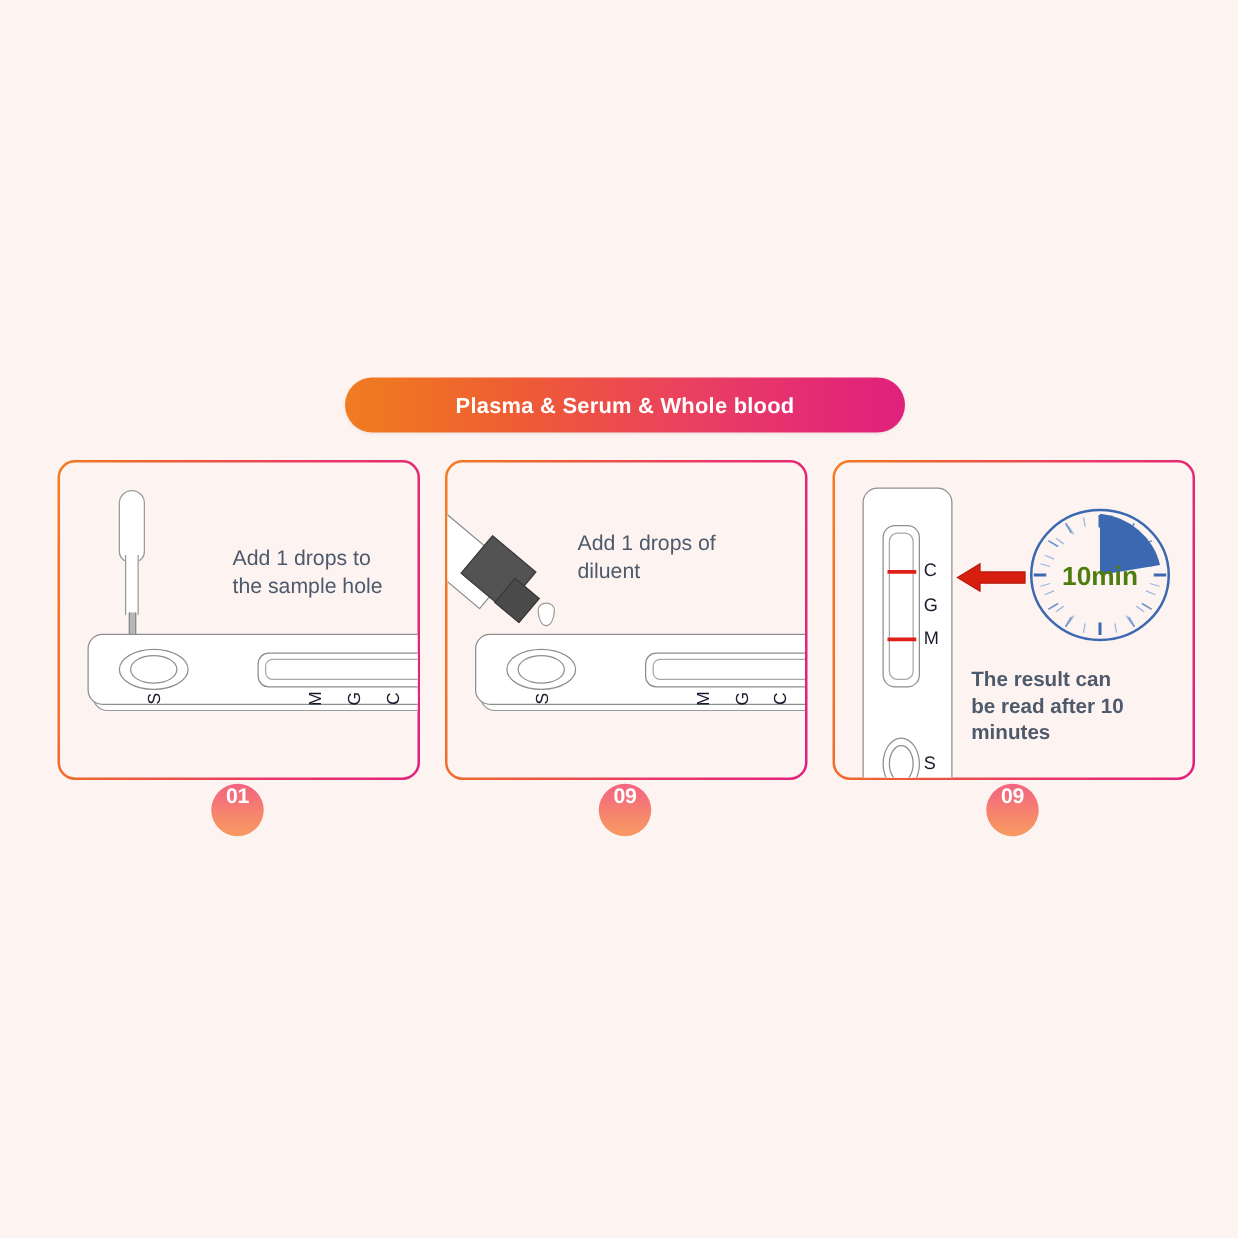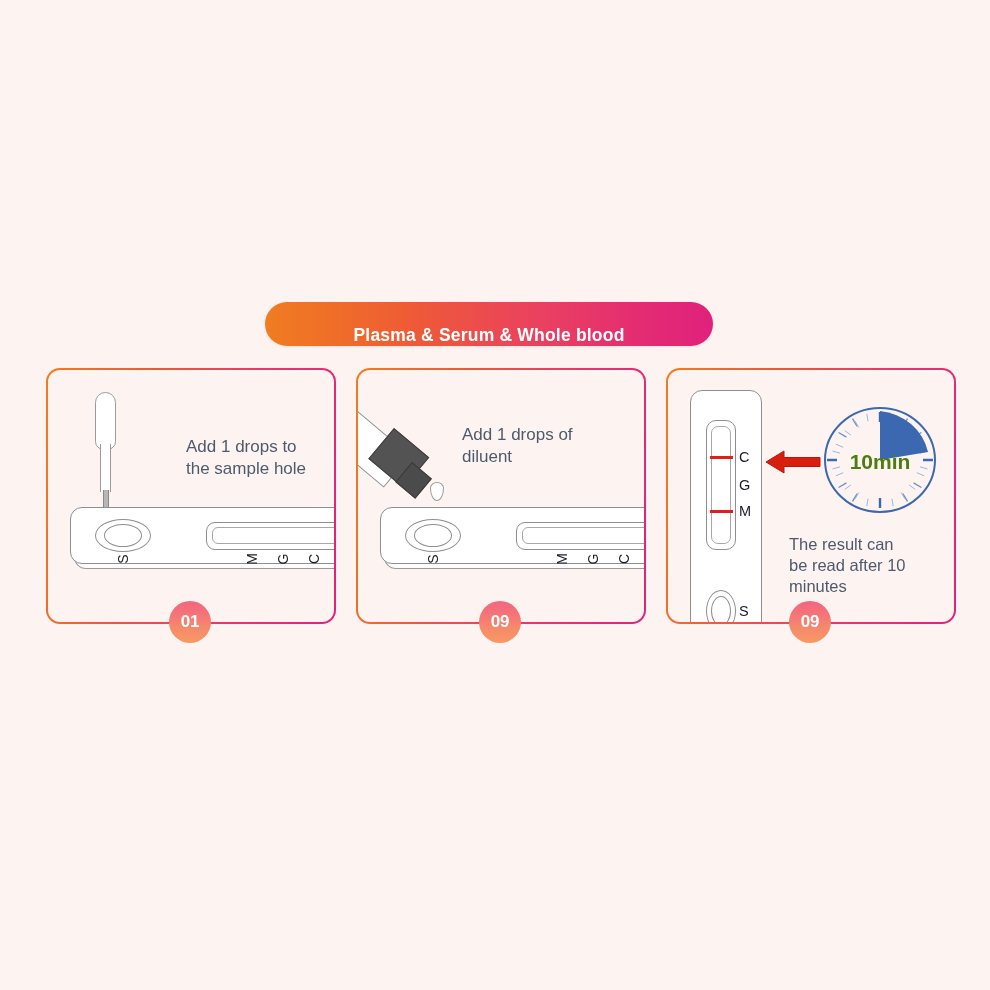--- a/index.html
+++ b/index.html
@@ -15,28 +15,28 @@
   #stage {
     position: relative;
     width: 990px;
     height: 990px;
     background: #fdf4f2;
   }
 
   
   .banner {
     position: absolute;
-    left: 265px;
+    left: 276px;
     top: 302px;
     width: 448px;
     height: 44px;
     border-radius: 22px;
     background: linear-gradient(90deg, #f07c21 0%, #ef6f27 14%, #ee5b35 32%, #ea4061 62%, #e32a74 86%, #e0217c 100%);
     display: flex;
-    align-items: flex-end;
+    align-items: center;
     justify-content: center;
     box-shadow: 0 1px 3px rgba(0,0,0,0.08);
   }
   .banner-text {
     color: #ffffff;
     font-size: 17.5px;
     font-weight: bold;
     letter-spacing: 0.2px;
     white-space: nowrap;
   }
@@ -65,21 +65,21 @@
 
   .panel-text {
     position: absolute;
     color: #4e5a6b;
     font-size: 17px;
     line-height: 22px;
     white-space: pre-line;
   }
   #panel1-text { left: 98px; top: 66px; margin-left: 40px; }
   #panel2-text { left: 104px; top: 54px; }
-  #panel3-text { left: 121px; top: 164px; font-size: 16.5px; line-height: 21px; }
+  #panel3-text { left: 109px; top: 164px; font-size: 16.5px; line-height: 21px; font-weight: bold; }
 
   
   .cassette-h {
     position: absolute;
     left: 22px;
     top: 137px;
     width: 330px;
     height: 62px;
   }
   .cassette-h .body {
@@ -297,23 +297,22 @@
   }
 
   
   .badge {
     position: absolute;
     width: 42px;
     height: 42px;
     border-radius: 50%;
     background: linear-gradient(180deg, #f4667f 0%, #f4707a 25%, #f6886c 62%, #f79a62 100%);
     display: flex;
-    align-items: center;
     justify-content: center;
-    top: 601px;
+    top: 627px;
   }
   .badge-text {
     color: #ffffff;
     font-size: 17px;
     font-weight: bold;
     letter-spacing: -0.3px;
   }
   #badge-1 { left: 169px; }
   #badge-2 { left: 479px; }
   #badge-3 { left: 789px; }

